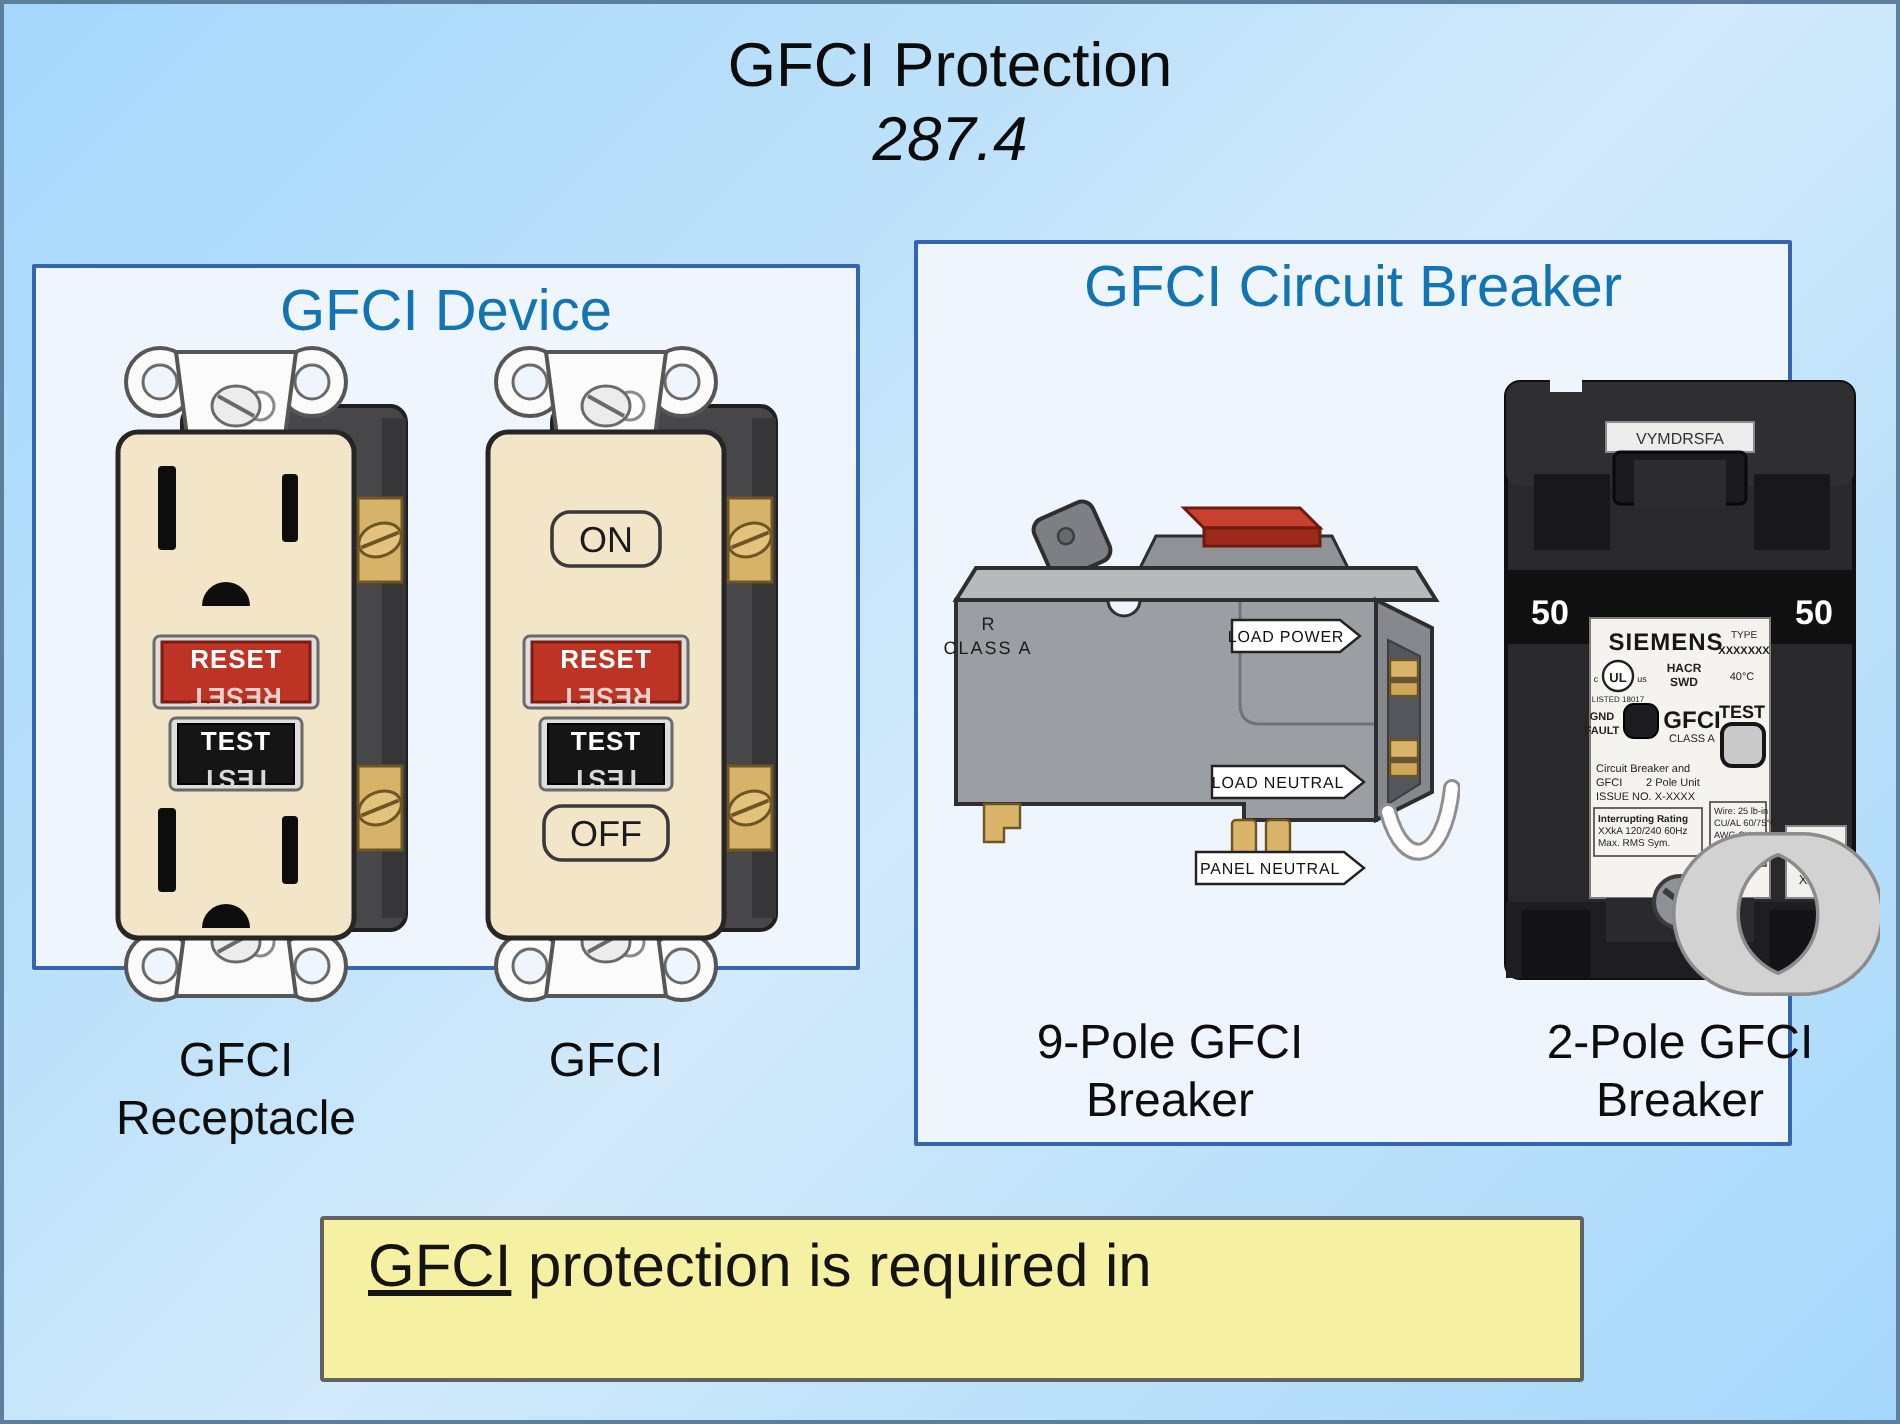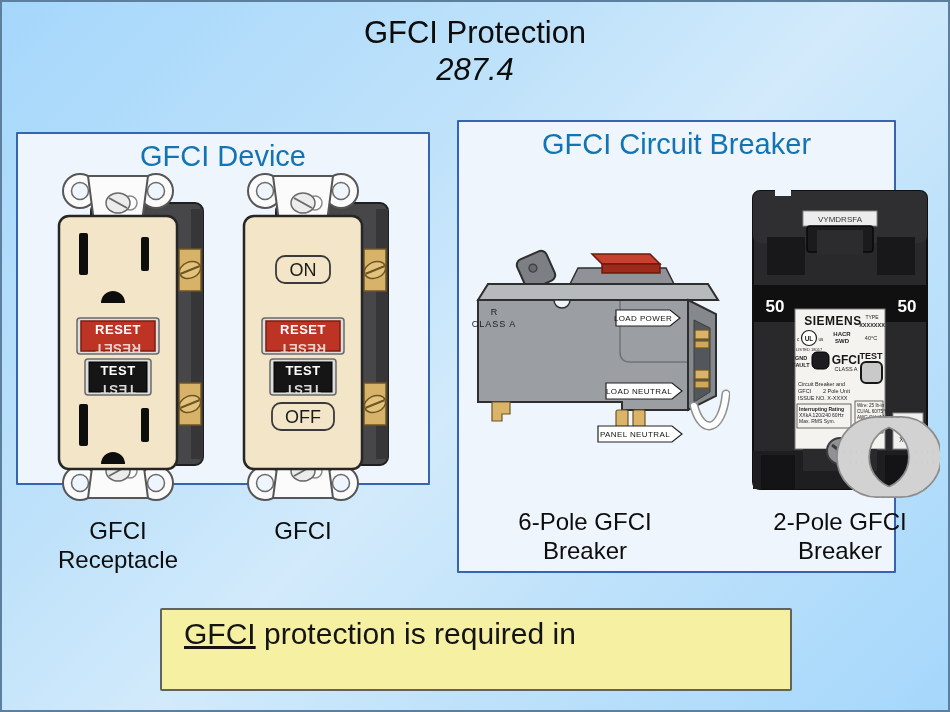--- a/index.html
+++ b/index.html
@@ -330,21 +330,21 @@
         <path d="M100,272 C104,292 116,302 128,298" stroke="#d2d2d2" stroke-width="6.5"></path>
         <circle cx="132" cy="272" r="36" stroke="#d2d2d2" stroke-width="6.5"></circle>
         <circle cx="138" cy="272" r="36" stroke="#d2d2d2" stroke-width="6.5"></circle>
         <circle cx="144" cy="272" r="36" stroke="#d2d2d2" stroke-width="6.5"></circle>
         <circle cx="150" cy="272" r="36" stroke="#d2d2d2" stroke-width="6.5"></circle>
         <circle cx="156" cy="272" r="36" stroke="#d2d2d2" stroke-width="6.5"></circle>
       </g>
     </svg>
 
     <div class="caption" style="left:26px;top:385px;width:200px">
-      <div>6-Pole GFCI</div>
+      <div>9-Pole GFCI</div>
       <div>Breaker</div>
     </div>
     <div class="caption" style="left:281px;top:385px;width:200px">
       <div>2-Pole GFCI</div>
       <div>Breaker</div>
     </div>
   </div>
 
   <div class="note">
     <div><span class="u">GFCI</span><span> protection is required in</span></div>

